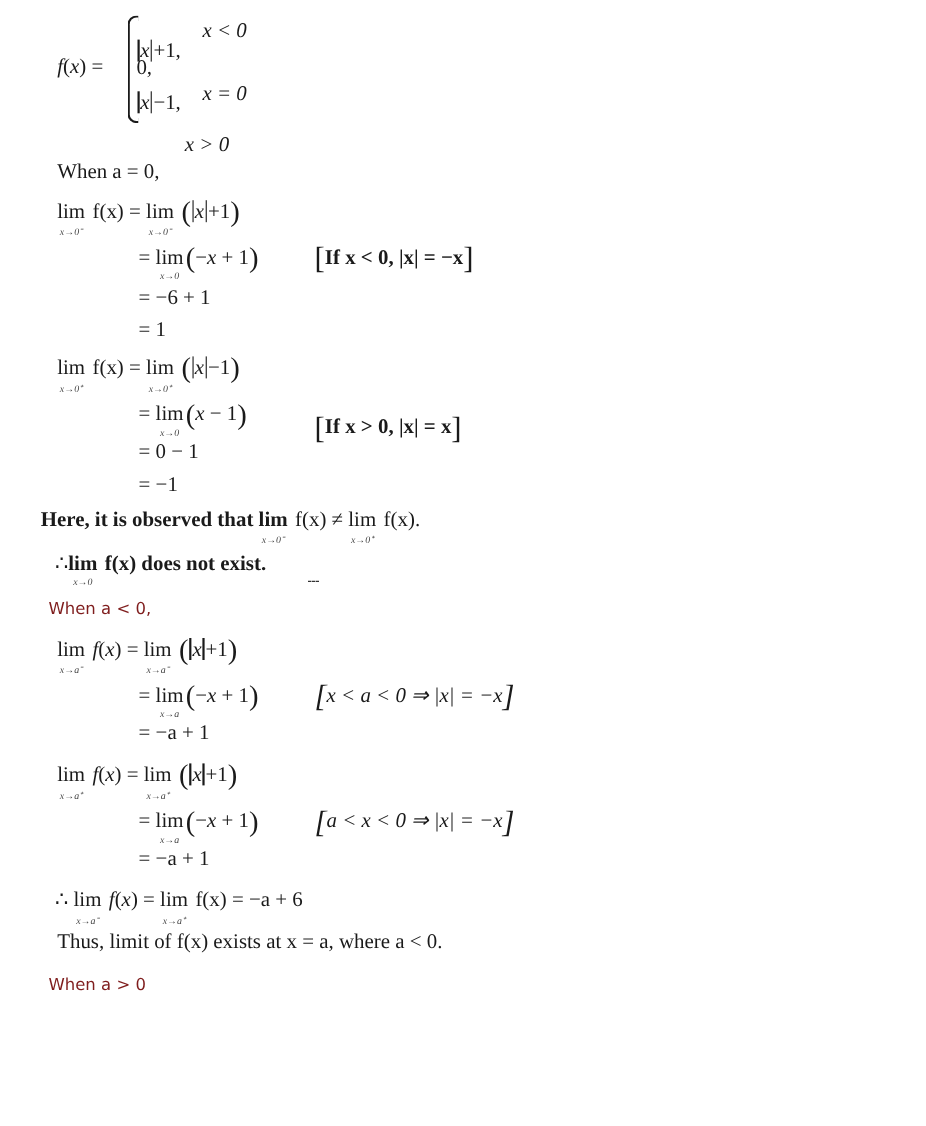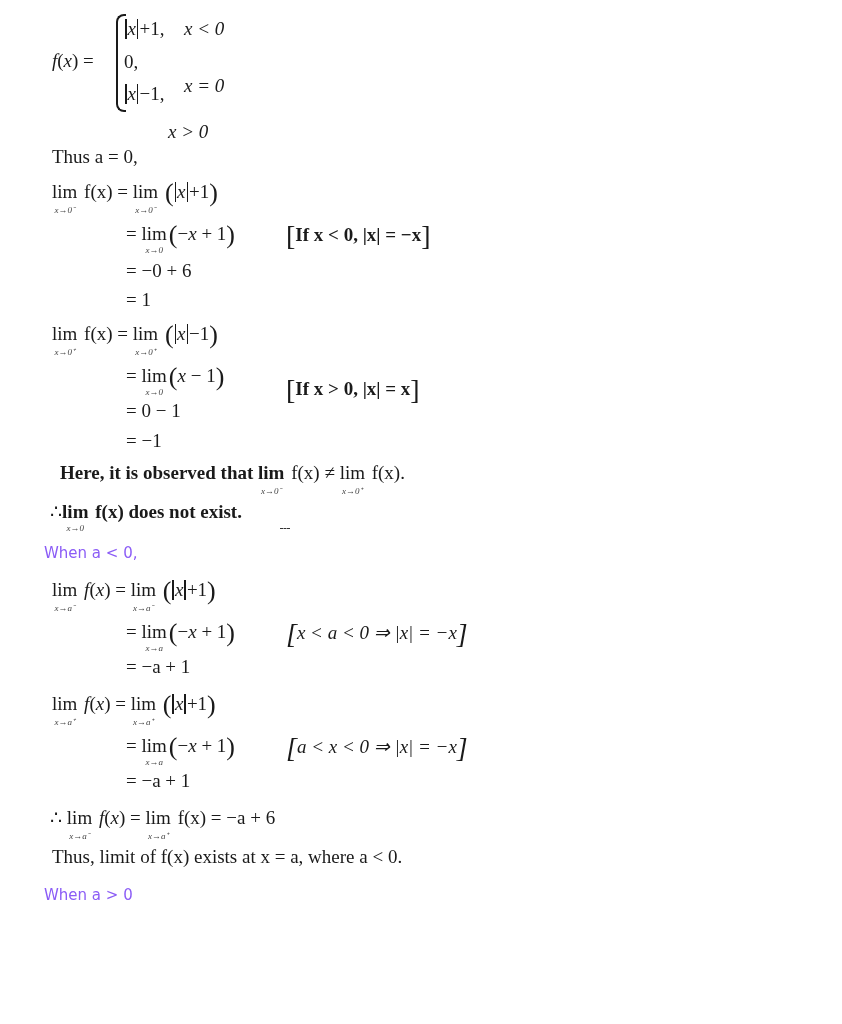--- a/index.html
+++ b/index.html
@@ -9,21 +9,21 @@
     body {
       width: 842px; height: 1024px;
       position: relative;
       overflow: hidden;
       font-family: "Liberation Serif", serif;
       color: #1a1a1a;
     }
     .abs { position: absolute; white-space: nowrap; }
     .math { font-family: "Liberation Serif", serif; font-size: 19px; }
     .it { font-style: italic; }
-    .sans { font-family: "DejaVu Sans", sans-serif; font-size: 15px; color: #8b5cf6; }
+    .sans { font-family: "DejaVu Sans", sans-serif; font-size: 15px; color: #7f1d1d; }
     .bold { font-weight: bold; }
 
     
     .lim {
       display: inline-block;
       position: relative;
       vertical-align: baseline;
       text-align: center;
       margin-right: 2px;
     }
@@ -61,67 +61,67 @@
     }
   </style>
 </head>
 <body>
 
 <div>
   <div class="abs math" style="left:52px; top:50px;">
     <span class="it">f</span>(<span class="it">x</span>) =
   </div>
   <div class="piece-brace"></div>
-  <div class="abs math" style="left:124px; top:18px;text-align:center;">
+  <div class="abs math" style="left:124px; top:36px;text-align:center;">
     <span class="bar"></span><span class="it">x</span><span class="bar"></span><span>+1,</span>
   </div>
   <div class="abs math it" style="left:184px; top:18px;">x &lt; 0</div>
   <div class="abs math" style="left:124px; top:51px;">0,</div>
   <div class="abs math it" style="left:184px; top:51px;margin-top:24px;">x = 0</div>
   <div class="abs math" style="left:124px; top:83px;">
     <span class="bar"></span><span class="it">x</span><span class="bar"></span><span>−1,</span>
   </div>
   <div class="abs math it" style="left:168px; top:83px;margin-top:38px;">x &gt; 0</div>
 </div>
 
 <div class="abs math" style="left:52px; top:146px;">
-  <span>Thus a = 0,</span>
+  <span>When a = 0,</span>
 </div>
 
 <div class="abs math" style="left:52px; top:180px;">
   <span class="lim"><span class="word">lim</span><span class="sub">x→0⁻</span></span>
   <span>f(x) =</span>
   <span class="lim"><span class="word">lim</span><span class="sub">x→0⁻</span></span>
   <span class="paren">(</span><span class="bar"></span><span class="it">x</span><span class="bar"></span><span>+1</span><span class="paren">)</span>
 </div>
 <div class="abs math" style="left:126px; top:222px;">
   = <span class="lim"><span class="word">lim</span><span class="sub">x→0</span></span><span class="paren">(</span>−<span class="it">x</span> + 1<span class="paren">)</span>
 </div>
 <div class="abs math bold" style="left:286px; top:220px;">
   <span class="bracket">[</span><span>If x &lt; 0,  |x| = −x</span><span class="bracket">]</span>
 </div>
-<div class="abs math" style="left:126px; top:260px;">= −0 + 6</div>
+<div class="abs math" style="left:126px; top:260px;">= −6 + 1</div>
 <div class="abs math" style="left:126px; top:289px;">= 1</div>
 
 <div class="abs math" style="left:52px; top:322px;">
   <span class="lim"><span class="word">lim</span><span class="sub">x→0⁺</span></span>
   <span>f(x) =</span>
   <span class="lim"><span class="word">lim</span><span class="sub">x→0⁺</span></span>
   <span class="paren">(</span><span class="bar"></span><span class="it">x</span><span class="bar"></span><span>−1</span><span class="paren">)</span>
 </div>
 <div class="abs math" style="left:126px; top:364px;">
   = <span class="lim"><span class="word">lim</span><span class="sub">x→0</span></span><span class="paren">(</span><span class="it">x</span> − 1<span class="paren">)</span>
 </div>
 <div class="abs math bold" style="left:286px; top:374px;">
   <span class="bracket">[</span><span>If x &gt; 0,  |x| = x</span><span class="bracket">]</span>
 </div>
 <div class="abs math" style="left:126px; top:400px;">= 0 − 1</div>
 <div class="abs math" style="left:126px; top:430px;">= −1</div>
 
-<div class="abs math" style="left:60px; top:462px;">
+<div class="abs math" style="left:37px; top:462px;">
   <span class="bold">Here, it is observed that</span>
   <span class="lim bold"><span class="word">lim</span><span class="sub" style="font-weight:normal">x→0⁻</span></span>
   <span>f(x) ≠</span>
   <span class="lim"><span class="word">lim</span><span class="sub">x→0⁺</span></span>
   <span>f(x).</span>
 </div>
 
 <div class="abs math" style="left:50px; top:500px;">
   <span>∴</span><span class="lim bold"><span class="word">lim</span><span class="sub" style="font-weight:normal">x→0</span></span>
   <span class="bold">f(x) does not exist.</span>

